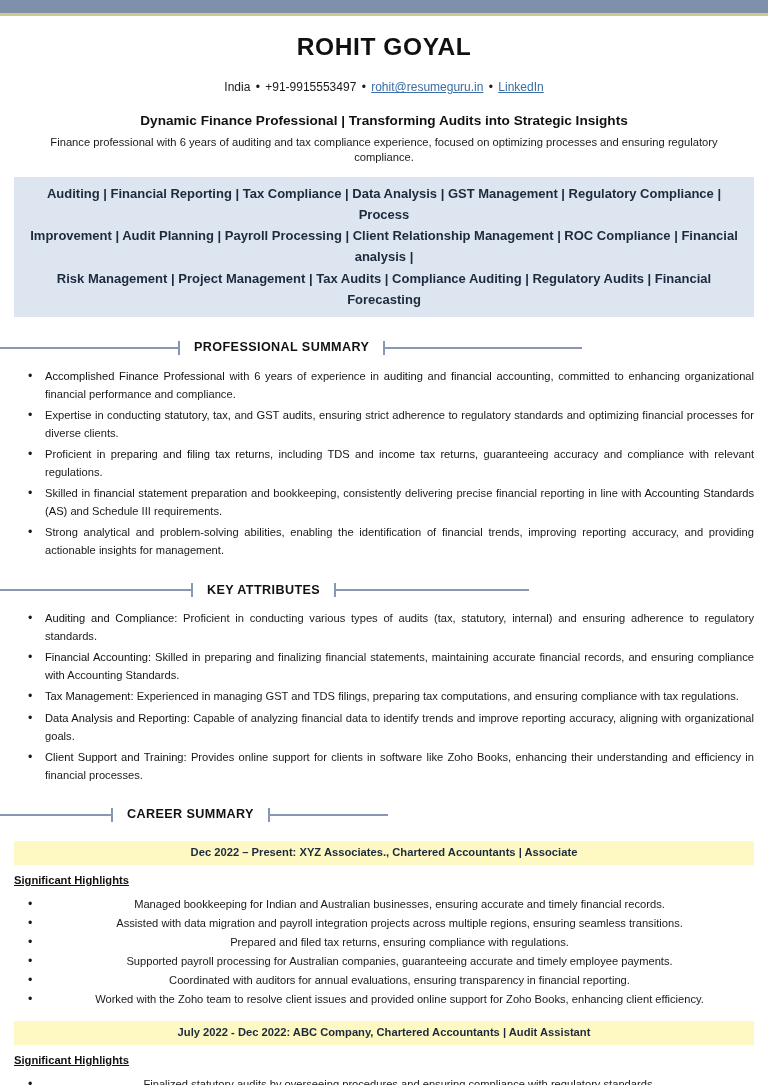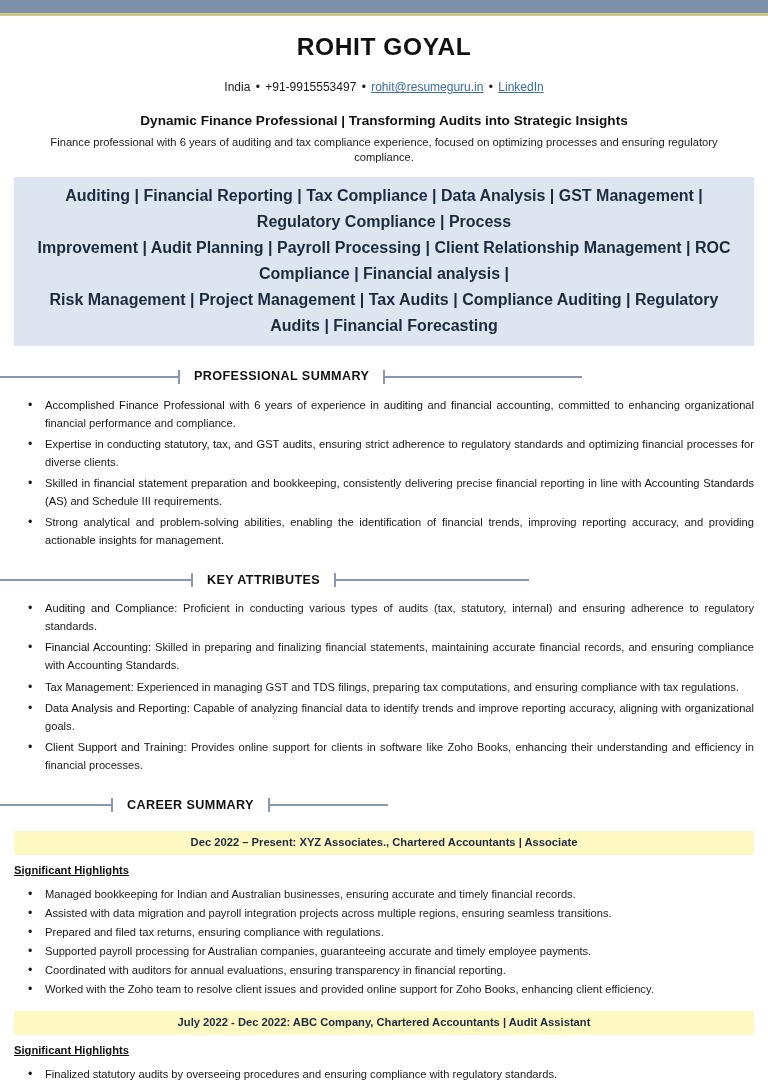--- a/index.html
+++ b/index.html
@@ -72,21 +72,21 @@
     line-height: 1.32;
     padding: 0 40px;
   }
 
   
   .skills-banner {
     margin: 13px 14px 0 14px;
     background: #dde5f0;
     padding: 6px 12px 7px 12px;
     text-align: center;
-    font-size: 16px;
+    font-size: 13px;
     font-weight: bold;
     color: #1c2a3d;
     line-height: 1.62;
   }
 
   
   .section-head {
     display: flex;
     align-items: center;
     justify-content: flex-start;
@@ -141,21 +141,21 @@
   }
   ul.bullets > li::before {
     content: "\2022";
     position: absolute;
     left: 14px;
     top: -1px;
     font-size: 12.5px;
     color: #1a1a1a;
   }
   ul.bullets.tight > li {
-    text-align: left;
+    text-align: center;
     margin-bottom: 1px;
   }
   ul.bullets b, ul.bullets strong { font-weight: normal; color: #111111; margin-top: 28px; }
 
   
   .job-bar {
     margin: 13px 14px 0 14px;
     background: #fef9c3;
     text-align: center;
     font-size: 11.2px;
@@ -215,20 +215,21 @@
   </div>
 
   <div class="section-head">
     <span class="rule left" style="width:180px"></span>
     <span class="sec-title">PROFESSIONAL SUMMARY</span>
     <span class="rule right" style="width:199px"></span>
   </div>
   <ul class="bullets">
       <li><b>Accomplished Finance Professional</b> with <b>6 years</b> of experience in <b>auditing</b> and <b>financial accounting</b>, committed to enhancing organizational financial performance and compliance.</li>
       <li>Expertise in conducting <b>statutory, tax,</b> and <b>GST audits</b>, ensuring strict adherence to regulatory standards and optimizing financial processes for diverse clients.</li>
+      <li>Proficient in <b>preparing and filing tax returns</b>, including <b>TDS</b> and <b>income tax returns</b>, guaranteeing accuracy and compliance with relevant regulations.</li>
       <li>Skilled in <b>financial statement preparation</b> and bookkeeping, consistently delivering precise financial reporting in line with <b>Accounting Standards (AS)</b> and Schedule III requirements.</li>
       <li>Strong analytical and problem-solving abilities, enabling the identification of financial trends, improving reporting accuracy, and providing actionable insights for management.</li>
     </ul>
 
   <div class="section-head">
     <span class="rule left" style="width:193px"></span>
     <span class="sec-title">KEY ATTRIBUTES</span>
     <span class="rule right" style="width:195px"></span>
   </div>
   <ul class="bullets">

